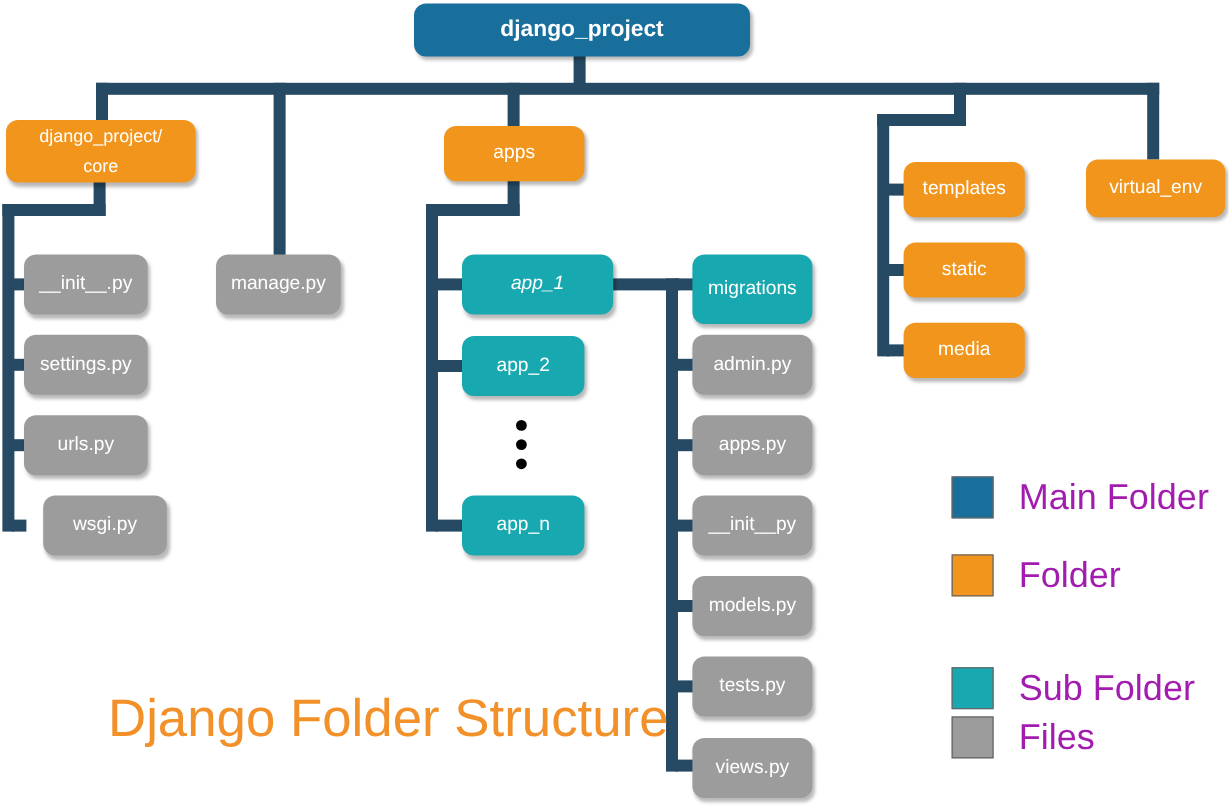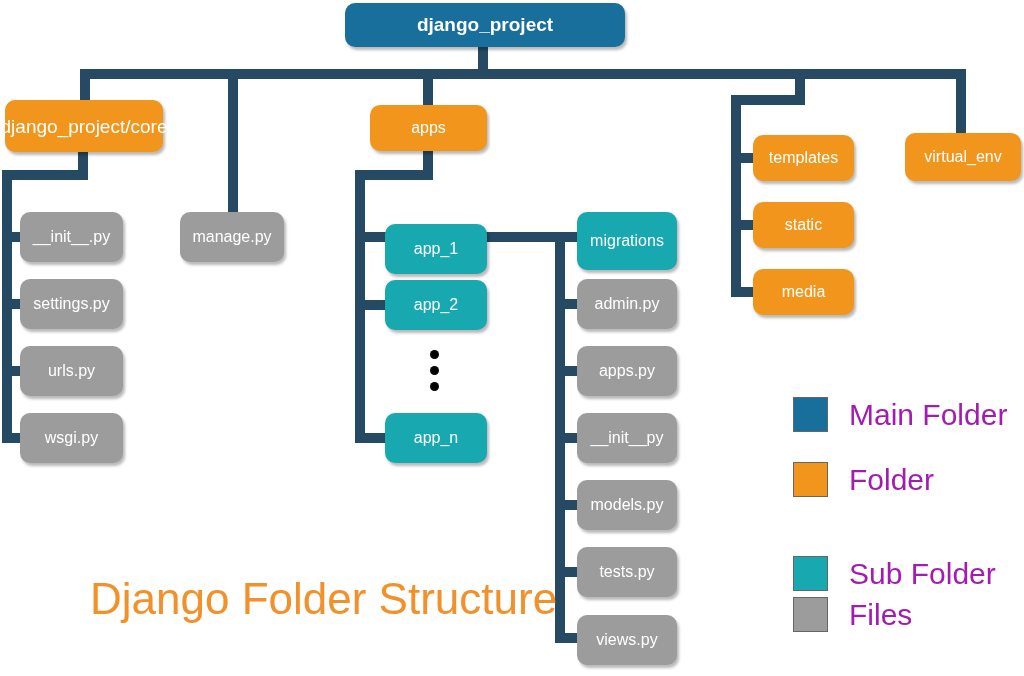--- a/index.html
+++ b/index.html
@@ -25,28 +25,28 @@
     font-size: 16px;
     box-shadow: 2px 3px 3px rgba(0,0,0,0.28);
     white-space: nowrap;
   }
   .main-folder { background: #186f9c; font-weight: bold; font-size: 19px; }
   .folder     { background: #f2951c; }
   .sub-folder { background: #17a8b0; }
   .file       { background: #9c9c9c; }
 
   #n-root       { left: 345px; top: 3px;   width: 280px; height: 44px; text-align: right; }
-  #n-core       { left: 5px;   top: 100px; width: 158px; height: 52px; font-size: 19px; flex-direction: row; line-height: 25px; }
+  #n-core       { left: 5px;   top: 100px; width: 158px; height: 52px; font-size: 15px; flex-direction: column; line-height: 25px; }
   #n-init-core  { left: 20px;  top: 212px; width: 103px; height: 50px; }
   #n-settings   { left: 20px;  top: 279px; width: 103px; height: 50px; }
   #n-urls       { left: 20px;  top: 346px; width: 103px; height: 50px; }
-  #n-wsgi       { left: 20px;  top: 413px; width: 103px; height: 50px; }
+  #n-wsgi       { left: 36px;  top: 413px; width: 103px; height: 50px; }
   #n-manage     { left: 180px; top: 212px; width: 104px; height: 50px; }
   #n-apps       { left: 370px; top: 105px; width: 117px; height: 46px; }
-  #n-app1       { left: 385px; top: 224px; width: 102px; height: 50px; }
+  #n-app1       { left: 385px; top: 212px; width: 126px; height: 50px; font-style: italic; }
   #n-app2       { left: 385px; top: 280px; width: 102px; height: 50px; }
   #n-appn       { left: 385px; top: 413px; width: 102px; height: 50px; }
   #n-migrations { left: 577px; top: 212px; width: 100px; height: 58px; }
   #n-admin      { left: 577px; top: 279px; width: 100px; height: 50px; }
   #n-appspy     { left: 577px; top: 346px; width: 100px; height: 50px; }
   #n-init-app   { left: 577px; top: 413px; width: 100px; height: 50px; }
   #n-models     { left: 577px; top: 480px; width: 100px; height: 50px; }
   #n-tests      { left: 577px; top: 547px; width: 100px; height: 50px; }
   #n-views      { left: 577px; top: 615px; width: 100px; height: 50px; }
   #n-templates  { left: 753px; top: 135px; width: 101px; height: 46px; }

